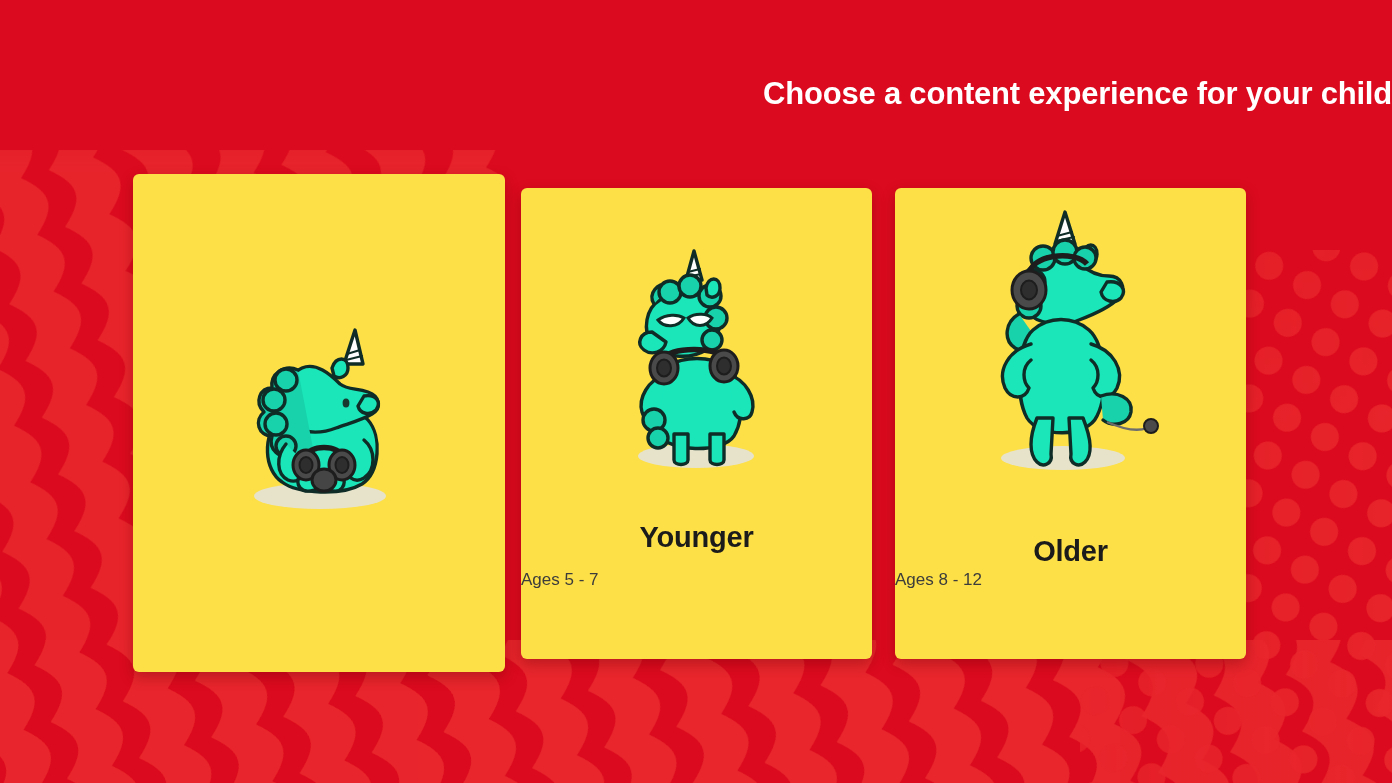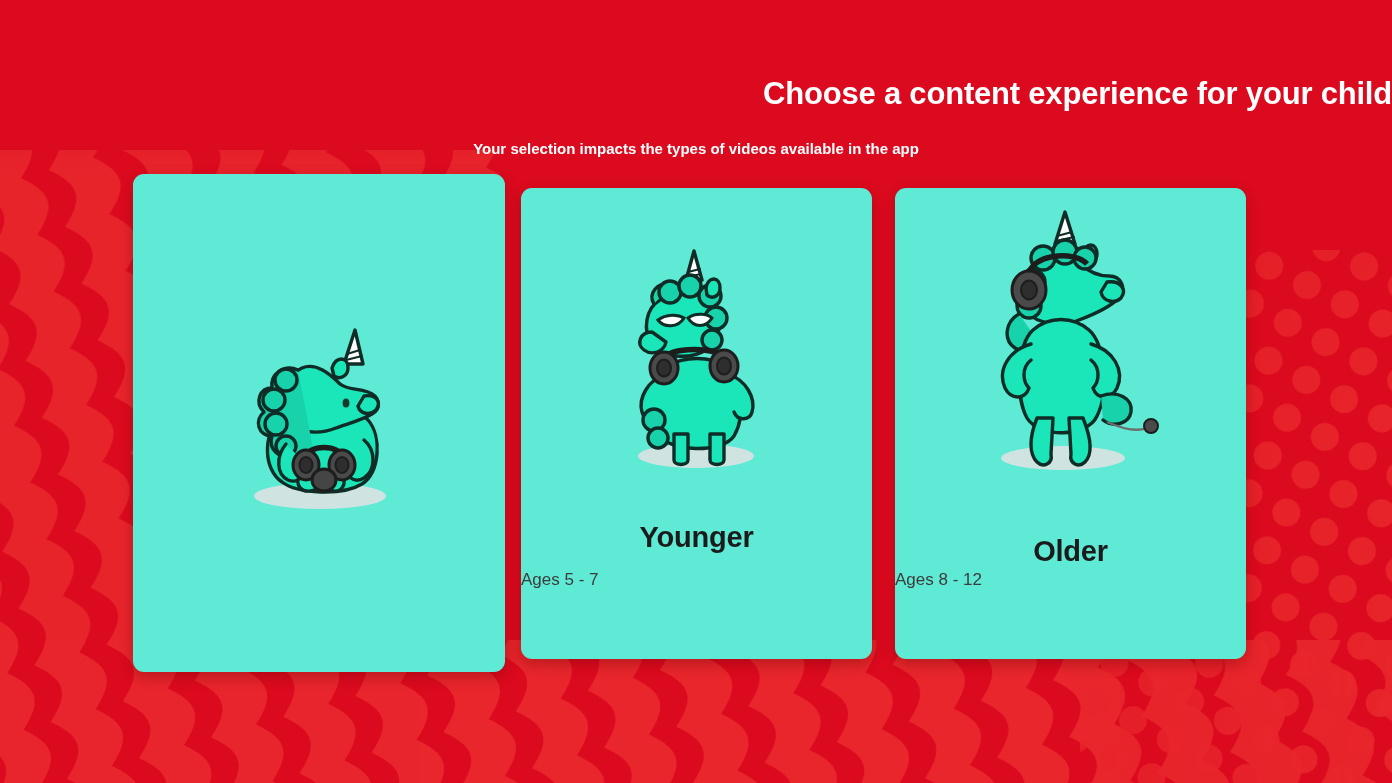--- a/index.html
+++ b/index.html
@@ -56,22 +56,22 @@
     text-align: center;
     color: #ffffff;
     font-size: 15px;
     font-weight: bold;
     line-height: 20px;
   }
 
   
   .card {
     position: absolute;
-    background: #5eead4;
-    border-radius: 11px;
+    background: #fde047;
+    border-radius: 6px;
     box-shadow: 0 5px 14px rgba(90, 0, 6, 0.33);
     cursor: pointer;
     overflow: hidden;
   }
 
   .card-art {
     position: absolute;
     left: 0;
     width: 100%;
     display: flex;
@@ -184,21 +184,20 @@
 
   <g mask="url(#dot-mask-v)">
     <rect x="1080" y="250" width="380" height="560" fill="url(#dot-pattern)" opacity="0.95" mask="url(#dot-mask)"></rect>
   </g>
 </svg>
 
 <div class="page">
 
   <h1 class="page-title">Choose a content experience for your child</h1>
 
-  <p class="page-subtitle">Your selection impacts the types of videos available in the app</p>
 
   <div class="card" id="card-preschool">
 
     <div class="card-art">
       <svg width="190" height="190" viewBox="0 0 190 190" xmlns="http://www.w3.org/2000/svg">
         <ellipse cx="96" cy="172" rx="66" ry="13" fill="#e3e3e3" opacity="0.85"></ellipse>
         <g stroke="#0f2d26" stroke-width="3.4" stroke-linejoin="round" stroke-linecap="round">
 
           <path d="M120,40 L131,6 L139,40 Z" fill="#fdfdfd"></path>
           <path d="M123,30 L136,26 M122,36 L138,32" stroke-width="2.2" fill="none"></path>

